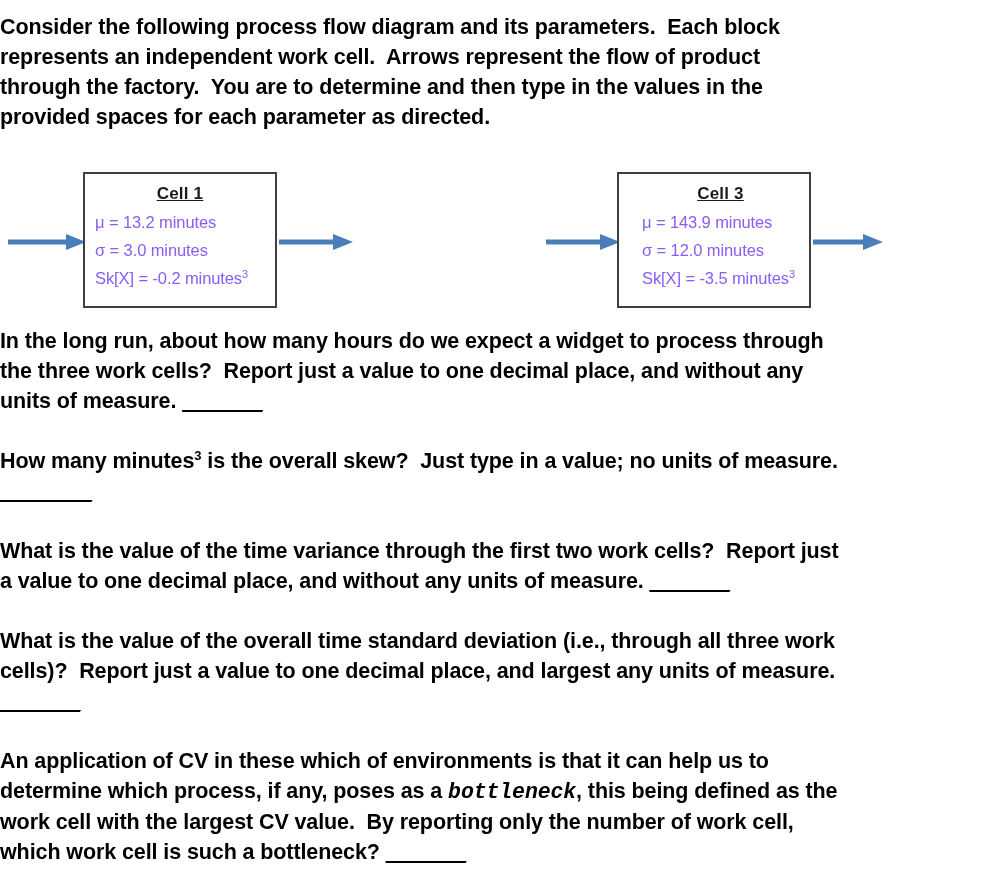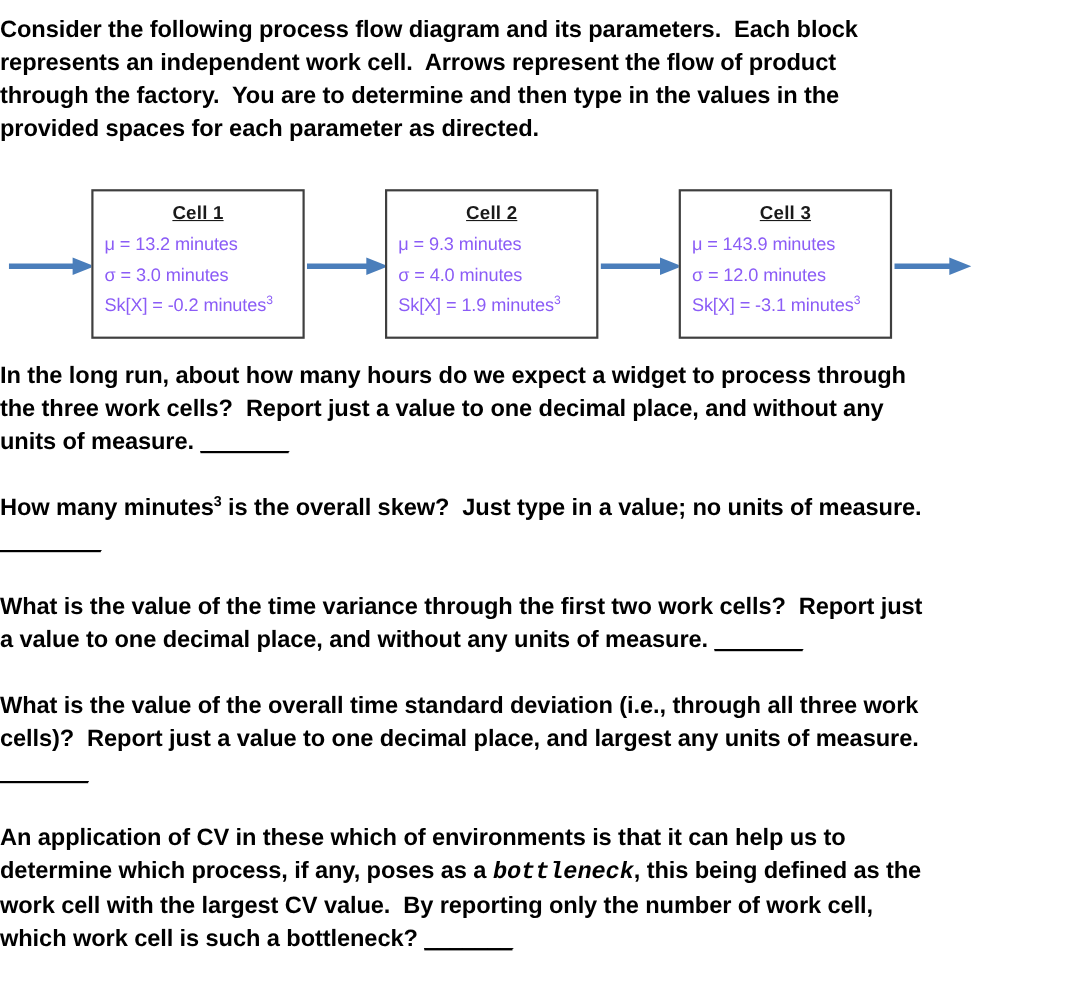--- a/index.html
+++ b/index.html
@@ -77,21 +77,21 @@
     position: absolute;
     top: 12px;
     width: 194px;
     height: 136px;
     border: 2px solid #3f3f3f;
     background: #ffffff;
     box-sizing: border-box;
   }
   #cell-1 { left: 83px; }
   #cell-2 { left: 350px; }
-  #cell-3 { left: 617px; }
+  #cell-3 { left: 617px; padding-left: 13px; }
 
   .cell-title {
     text-align: center;
     font-size: 17px;
     font-weight: bold;
     text-decoration: underline;
     margin-top: 10px;
     color: #1a1a1a;
     letter-spacing: 0.2px;
   }
@@ -147,39 +147,33 @@
       <div class="cell-line"><span>Sk[X] = -0.2 minutes</span><span class="cell-sup">3</span></div>
     </div>
 
     <div class="arrow" id="arrow-1-to-2">
       <svg width="74" height="20" viewBox="0 0 74 20">
         <line x1="0" y1="10" x2="58" y2="10" stroke="#4a7ebb" stroke-width="5"></line>
         <polygon points="54,2 74,10 54,18" fill="#4a7ebb"></polygon>
       </svg>
     </div>
 
-    <div class="cellbox" id="cell-2">
-      <div class="cell-title">Cell 2</div>
-      <div class="cell-line">μ = 9.3 minutes</div>
-      <div class="cell-line">σ = 4.0 minutes</div>
-      <div class="cell-line"><span>Sk[X] = 1.9 minutes</span><span class="cell-sup">3</span></div>
-    </div>
 
     <div class="arrow" id="arrow-2-to-3">
       <svg width="74" height="20" viewBox="0 0 74 20">
         <line x1="0" y1="10" x2="58" y2="10" stroke="#4a7ebb" stroke-width="5"></line>
         <polygon points="54,2 74,10 54,18" fill="#4a7ebb"></polygon>
       </svg>
     </div>
 
     <div class="cellbox" id="cell-3">
       <div class="cell-title">Cell 3</div>
       <div class="cell-line">μ = 143.9 minutes</div>
       <div class="cell-line">σ = 12.0 minutes</div>
-      <div class="cell-line"><span>Sk[X] = -3.1 minutes</span><span class="cell-sup">3</span></div>
+      <div class="cell-line"><span>Sk[X] = -3.5 minutes</span><span class="cell-sup">3</span></div>
     </div>
 
     <div class="arrow" id="arrow-out">
       <svg width="70" height="20" viewBox="0 0 70 20">
         <line x1="0" y1="10" x2="54" y2="10" stroke="#4a7ebb" stroke-width="5"></line>
         <polygon points="50,2 70,10 50,18" fill="#4a7ebb"></polygon>
       </svg>
     </div>
 
   </div>

